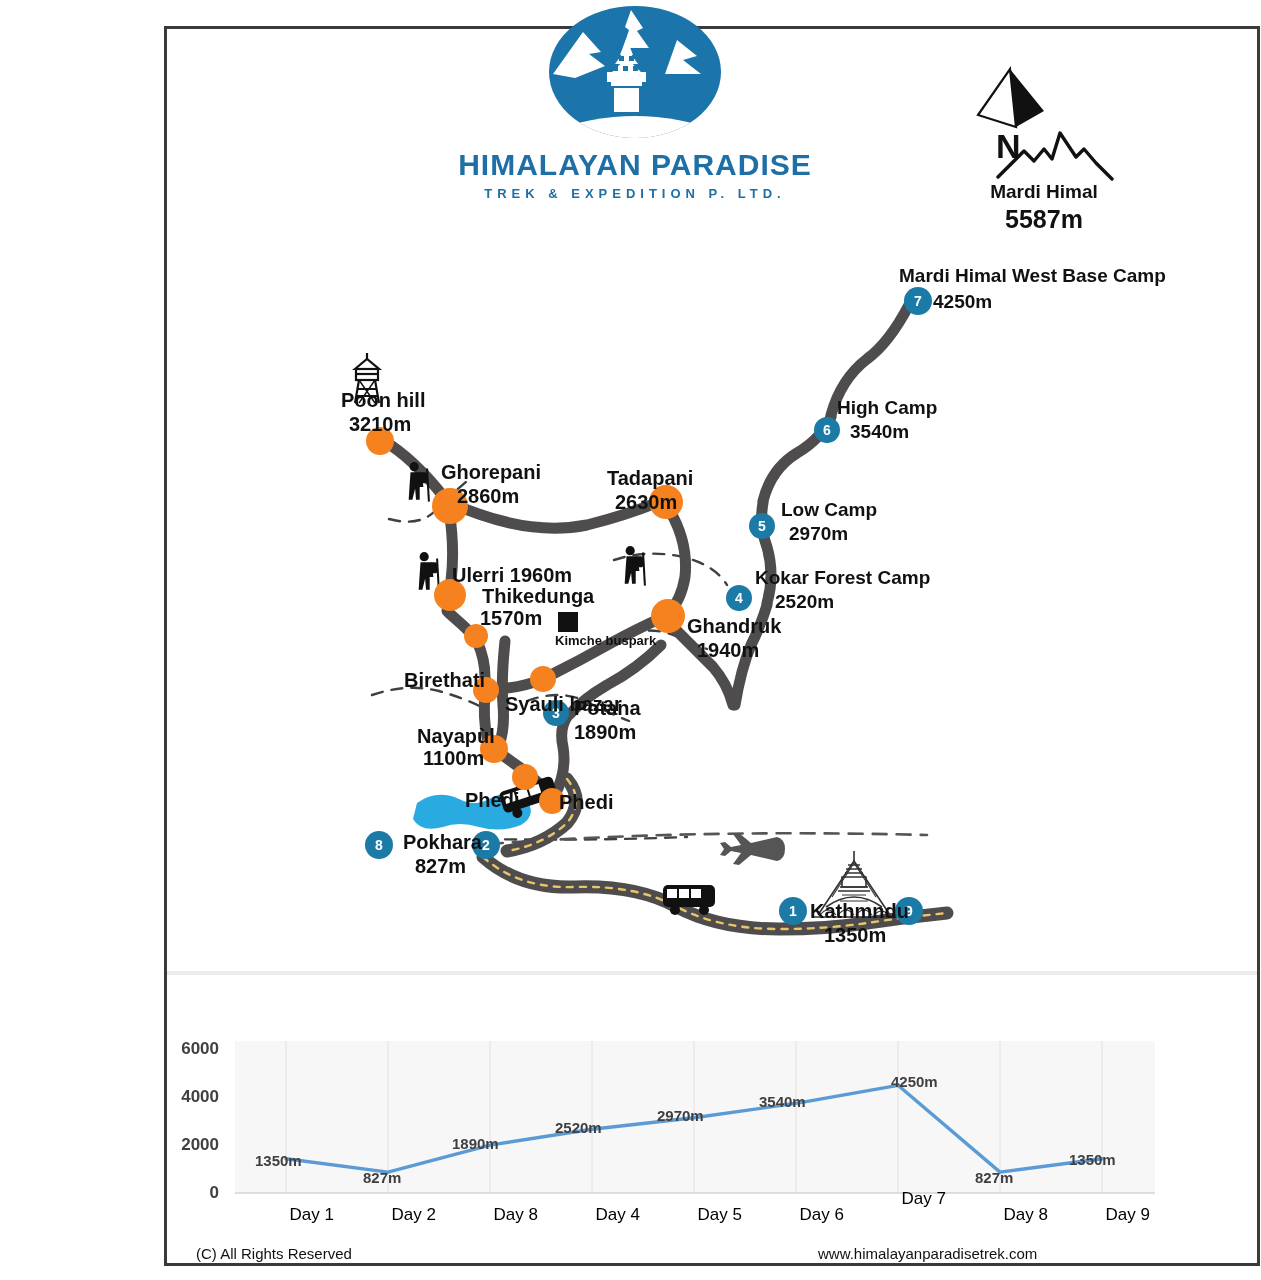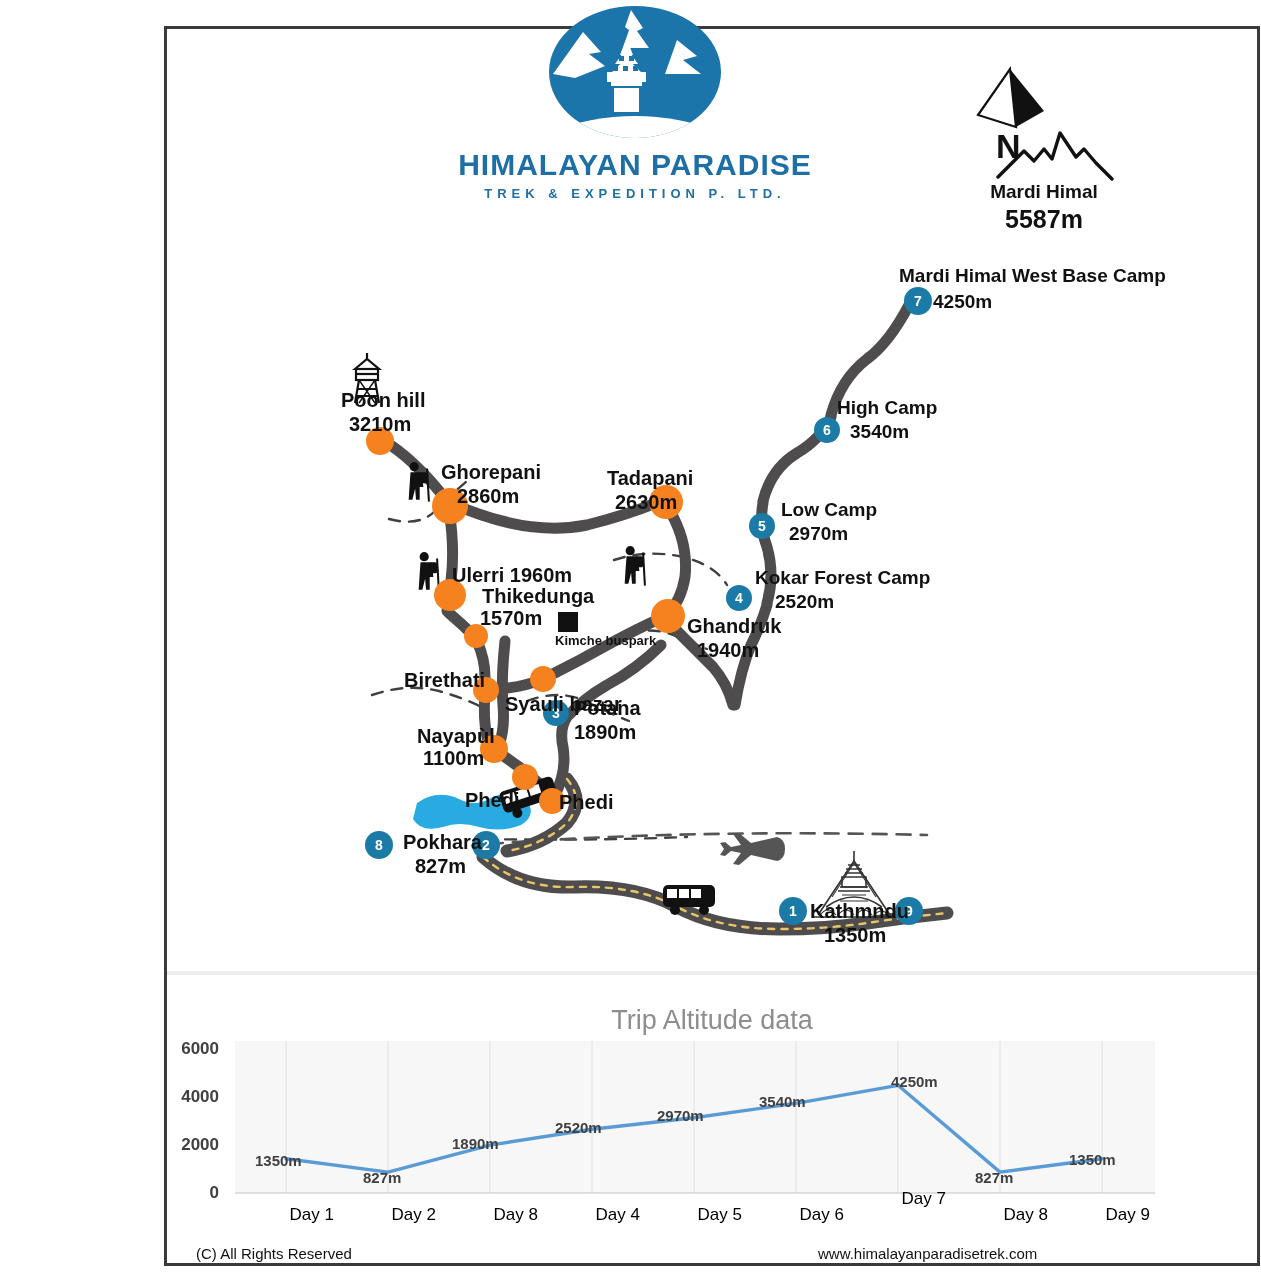--- a/index.html
+++ b/index.html
@@ -369,21 +369,20 @@
     <div class="lbl s20" style="left:236px;top:802px;">Pokhara</div>
     <div class="lbl s20" style="left:248px;top:826px;">827m</div>
 
     <div class="lbl s20" style="left:643px;top:871px;">Kathmndu</div>
     <div class="lbl s20" style="left:657px;top:895px;">1350m</div>
   </div>
 
   <div class="divider"></div>
 
   <div class="chart-section">
-    <div class="chart-title">Trip Altitude data</div>
 
     <div class="chart-area">
 
       <div class="ytick" style="left:-8px;top:-6px;">6000</div>
       <div class="ytick" style="left:-8px;top:42px;">4000</div>
       <div class="ytick" style="left:-8px;top:90px;">2000</div>
       <div class="ytick" style="left:-8px;top:138px;">0</div>
 
       <svg width="920" height="160" viewBox="0 0 920 160" style="position:absolute;left:68px;top:-4px;">
         <rect x="0" y="0" width="920" height="152" fill="#f7f7f7"></rect>

